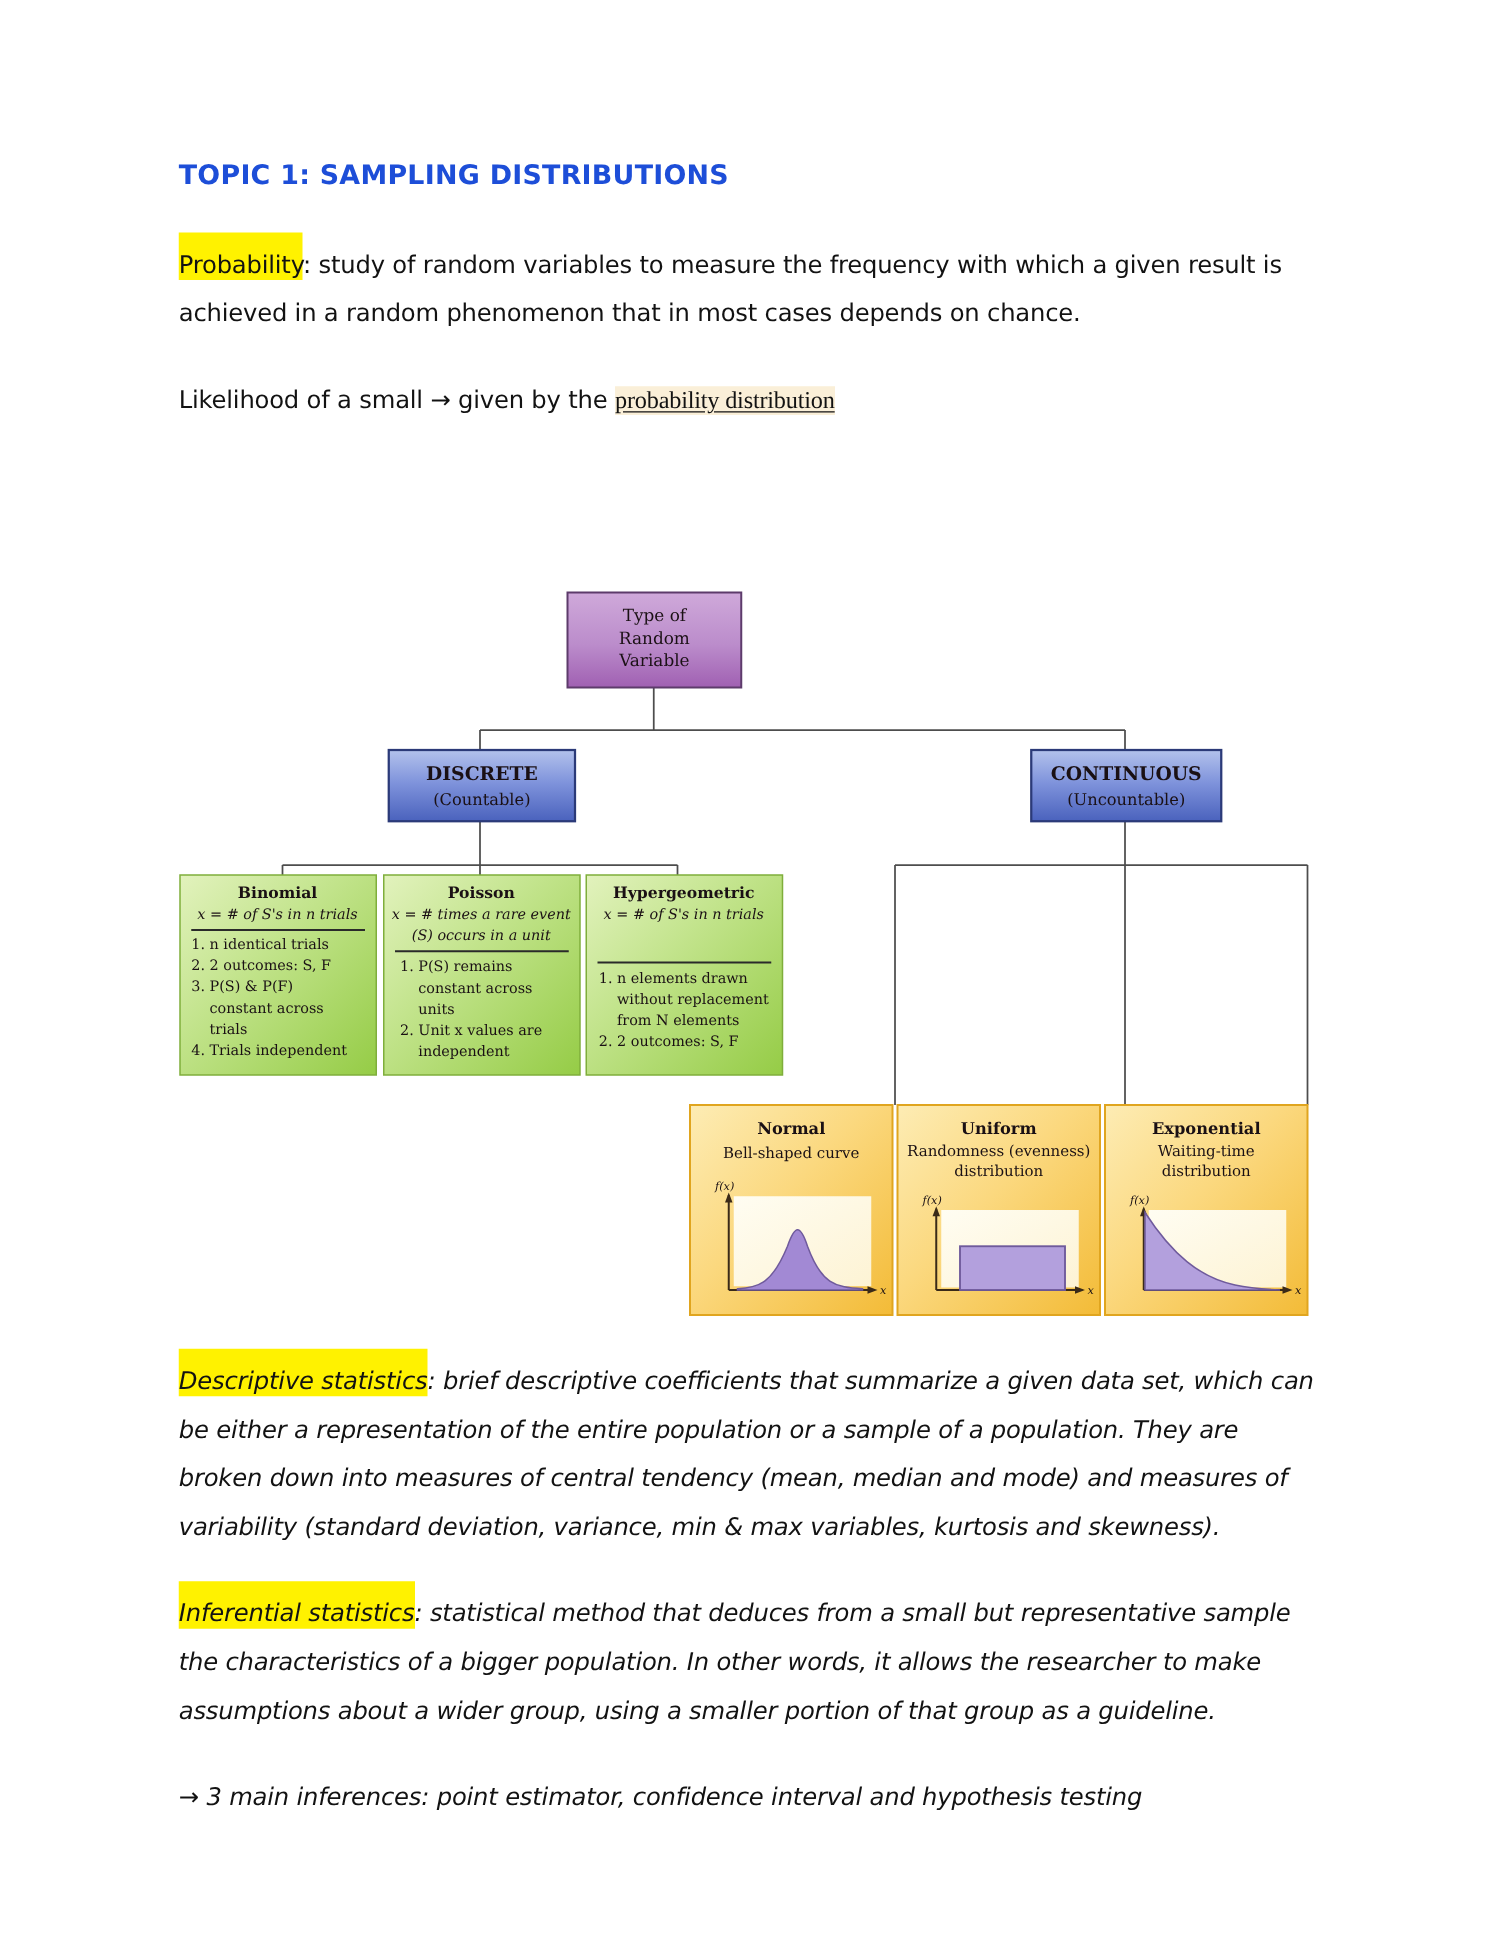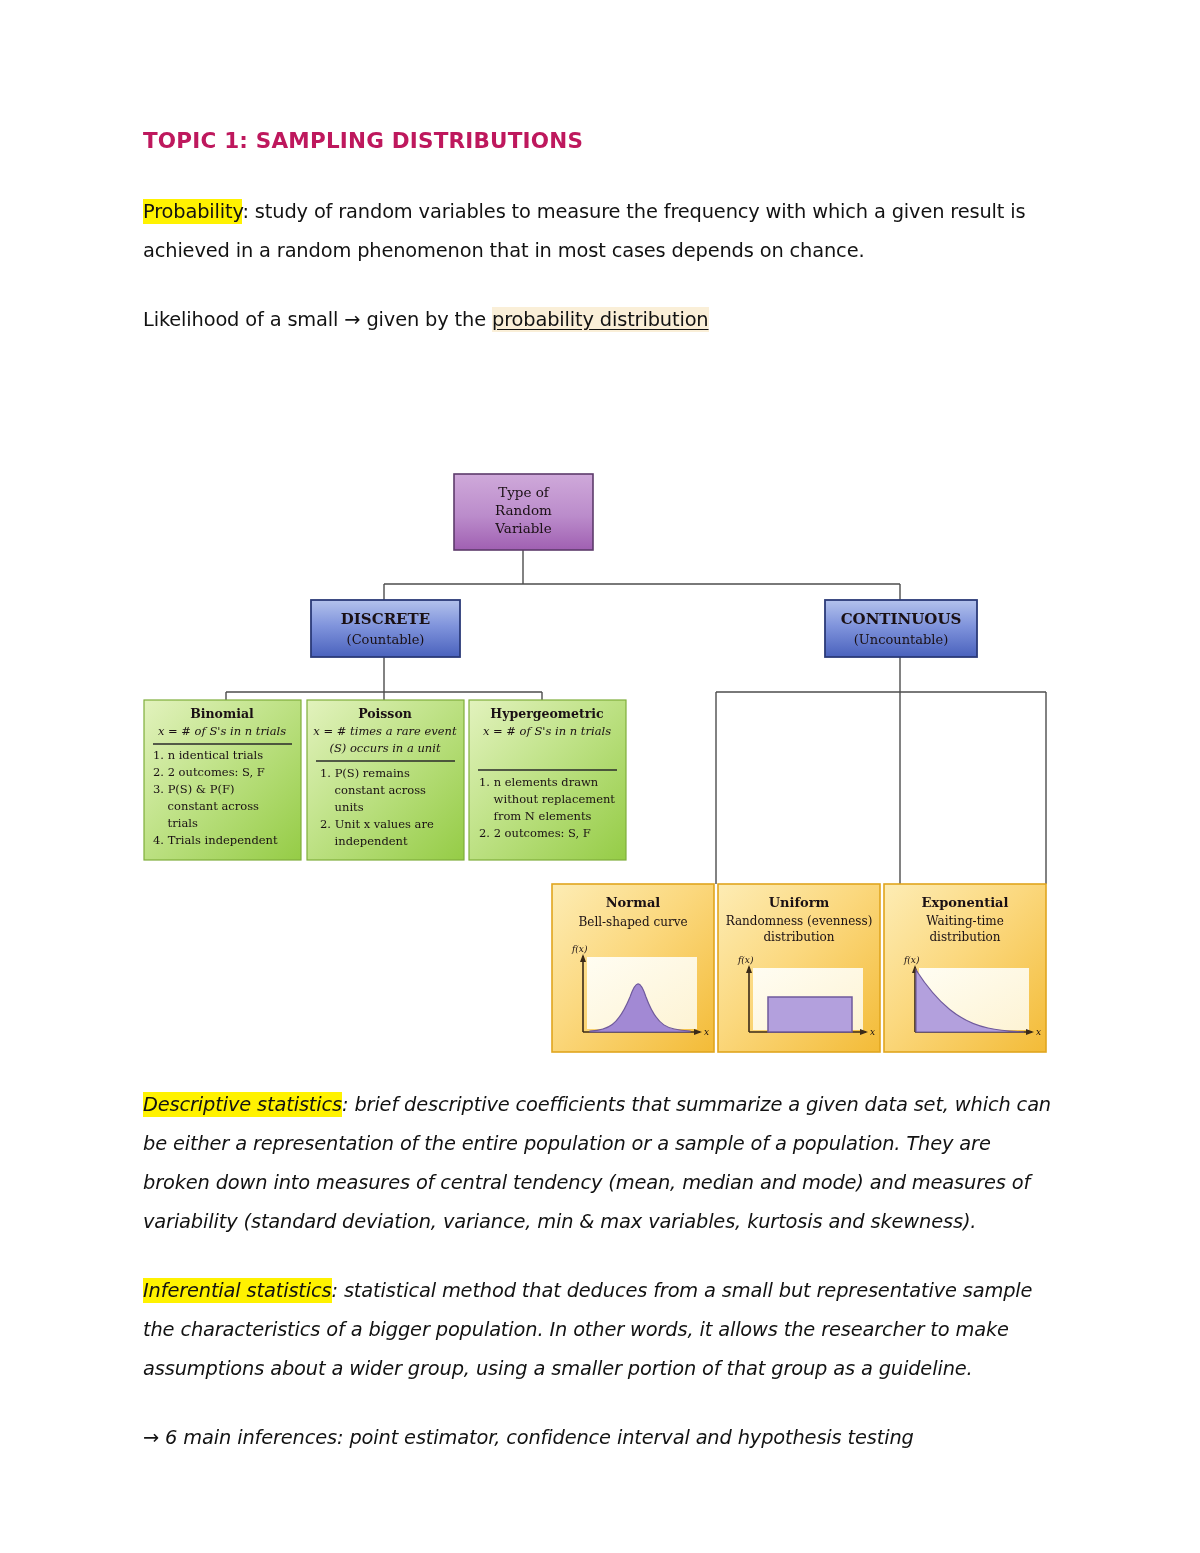--- a/index.html
+++ b/index.html
@@ -29,47 +29,48 @@
     position: absolute;
     left: 143px;
     top: 128px;
     width: 908px;
   }
 
   .doc-title {
     font-family: "DejaVu Sans", sans-serif;
     font-size: 21.5px;
     font-weight: bold;
-    color: #be185d;
+    color: #1d4ed8;
     letter-spacing: 0.2px;
     margin: 0 0 37px 0;
     line-height: 1.25;
   }
 
   .para {
     font-family: "DejaVu Sans", sans-serif;
     font-size: 19.4px;
     line-height: 39px;
     color: #121212;
     margin: 0 0 30px 0;
     text-align: left;
     letter-spacing: -0.15px;
   }
 
   .hl-yellow {
     background: #FFF200;
-    padding: 1px 0 1px 0;
+    padding: 14px 0 1px 0;
     box-decoration-break: clone;
     -webkit-box-decoration-break: clone;
   }
   .hl-cream {
     background: #FAEFD8;
     text-decoration: underline;
     text-underline-offset: 3px;
     padding: 1px 0;
+    font-family: Liberation Serif, serif;
   }
 
   
   .diagram {
     position: absolute;
     left: 138px;
     top: 452px;
     width: 912px;
     height: 615px;
   }
@@ -258,16 +259,16 @@
 
   <div class="content" style="top:1085px;font-style:italic;">
     <p class="para">
       <span class="hl-yellow">Descriptive statistics</span><span>: brief descriptive coefficients that summarize a given data set, which can be either a representation of the entire population or a sample of a population. They are broken down into measures of central tendency (mean, median and mode) and measures of variability (standard deviation, variance, min &amp; max variables, kurtosis and skewness).</span>
     </p>
 
     <p class="para">
       <span class="hl-yellow">Inferential statistics</span><span>: statistical method that deduces from a small but representative sample the characteristics of a bigger population. In other words, it allows the researcher to make assumptions about a wider group, using a smaller portion of that group as a guideline.</span>
     </p>
 
-    <p class="para">→ 6 main inferences: point estimator, confidence interval and hypothesis testing</p>
+    <p class="para">→ 3 main inferences: point estimator, confidence interval and hypothesis testing</p>
   </div>
 
 </div>
 
 </body></html>

